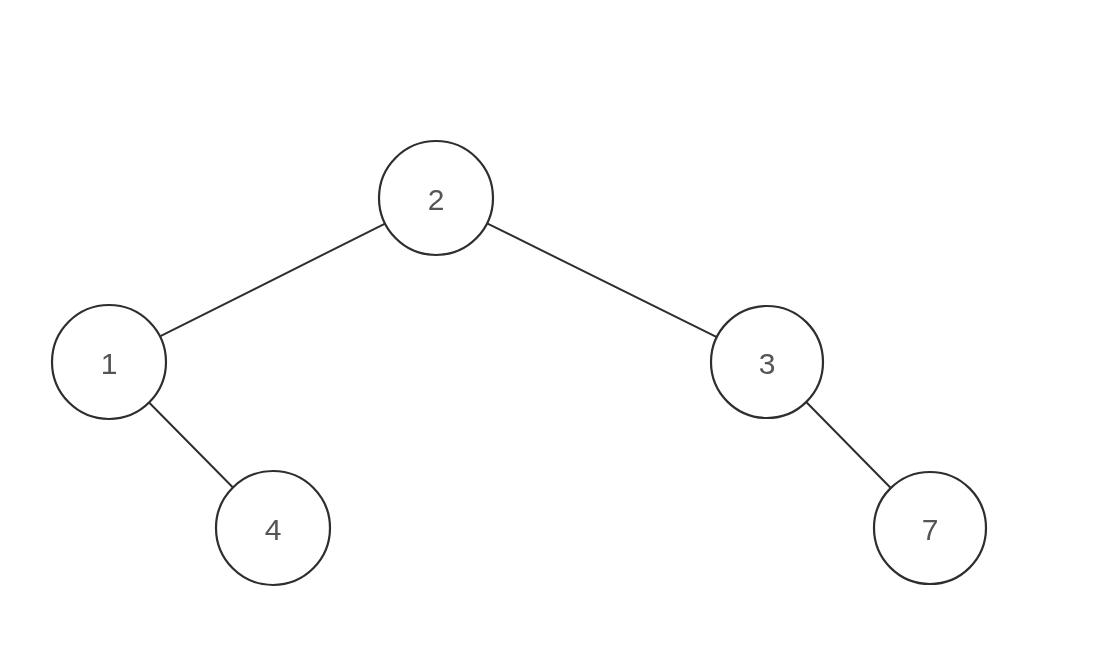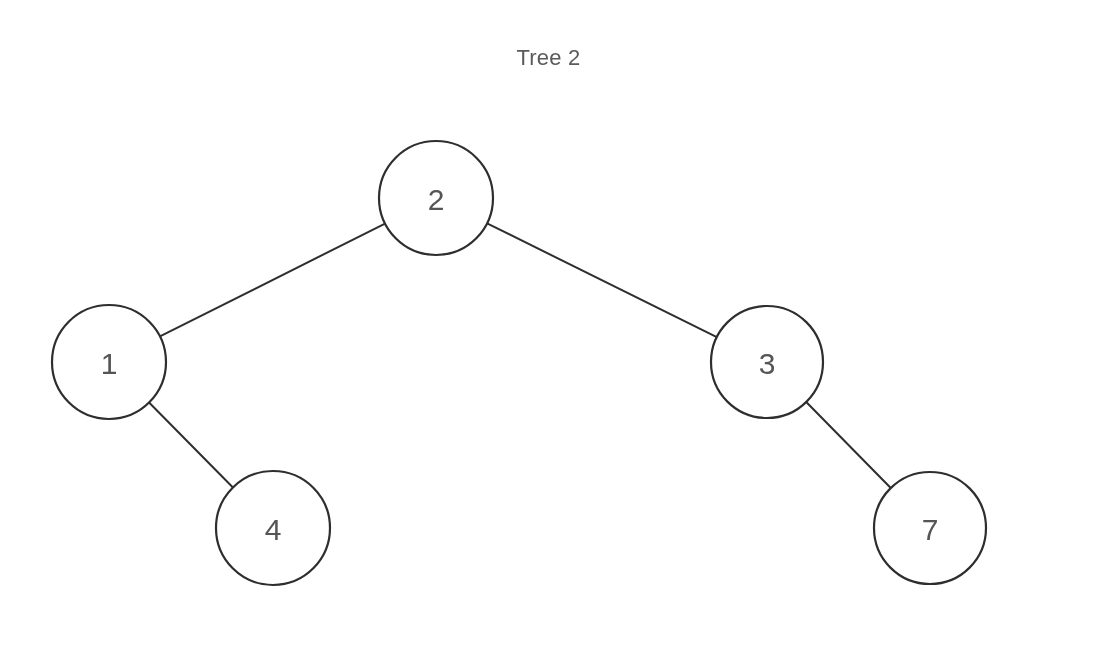--- a/index.html
+++ b/index.html
@@ -58,21 +58,20 @@
     text-anchor: middle;
     dominant-baseline: central;
     user-select: none;
   }
 </style>
 </head>
 <body>
 
 <div id="canvas">
 
-  <div id="title">Tree 2</div>
 
   <svg id="graph" viewBox="0 0 1097 654">
     <g id="edges-layer">
         <line x1="385.04885099156957" y1="223.5534814598856" x2="159.95114900843046" y2="336.44651854011437" class="edge-line"></line>
         <line x1="487.0745959818102" y1="223.30584211787576" x2="716.8214495617303" y2="337.1381200245431" class="edge-line"></line>
         <line x1="149.06007756043715" y1="402.548615091662" x2="232.93992243956285" y2="487.451384908338" class="edge-line"></line>
         <line x1="806.2352728140695" y1="401.9573943996045" x2="890.7647271859305" y2="488.0426056003955" class="edge-line"></line>
       </g>
     <g id="nodes-layer">
         <g>

